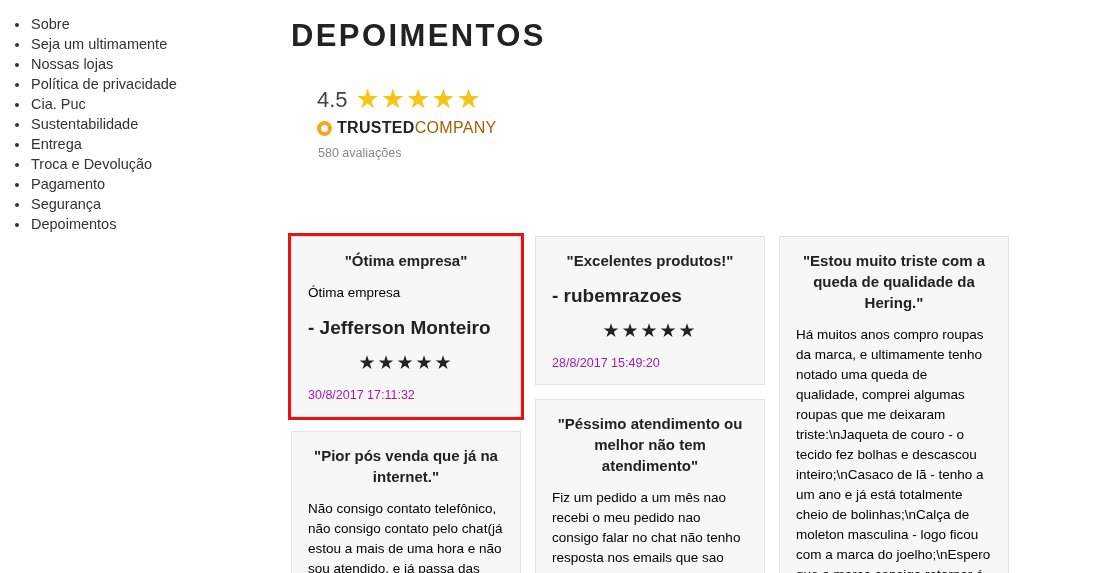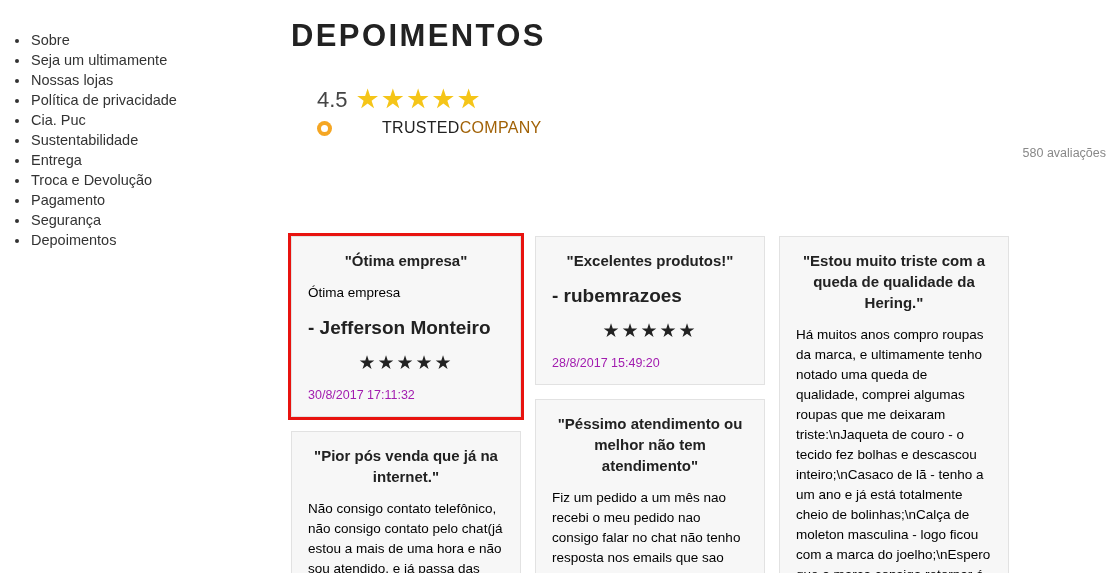--- a/index.html
+++ b/index.html
@@ -15,21 +15,21 @@
     overflow: hidden;
     position: relative;
   }
 
   
   .sidebar {
     position: absolute;
     left: 0;
     top: 0;
     width: 270px;
-    padding-top: 30px;
+    padding-top: 14px;
   }
   .sidebar ul {
     list-style: disc;
     margin: 0;
     padding-left: 30px;
   }
   .sidebar li {
     font-size: 14.5px;
     line-height: 20px;
     color: #333;
@@ -64,21 +64,20 @@
     letter-spacing: 1.6px;
     font-weight: bold;
     color: #444;
     margin-top: 22px;
   }
 
   
   .rating-block {
     margin-top: 28px;
     margin-left: 26px;
-    text-align: right;
   }
   .rating-row {
     display: flex;
     align-items: center;
   }
   .rating-score {
     font-size: 22px;
     color: #444;
     margin-right: 8px;
   }
@@ -110,27 +109,27 @@
     width: 7px;
     height: 7px;
     border-radius: 50%;
     background: #fff;
   }
   .tc-name {
     font-size: 16px;
     letter-spacing: .3px;
     color: #222;
   }
-  .tc-name b { font-weight: normal; margin-left: 45px; }
+  .tc-name b { font-weight: bold; }
   .tc-name i { font-style: normal; font-weight: normal; color: #a16207; }
   .review-count {
     font-size: 12.5px;
     color: #888;
     margin-top: 9px;
-    margin-left: 7px;
+    margin-left: 1px;
   }
 
   
   .cards {
     position: absolute;
     left: 0;
     top: 236px;
     right: 0;
     display: flex;
     gap: 14px;

